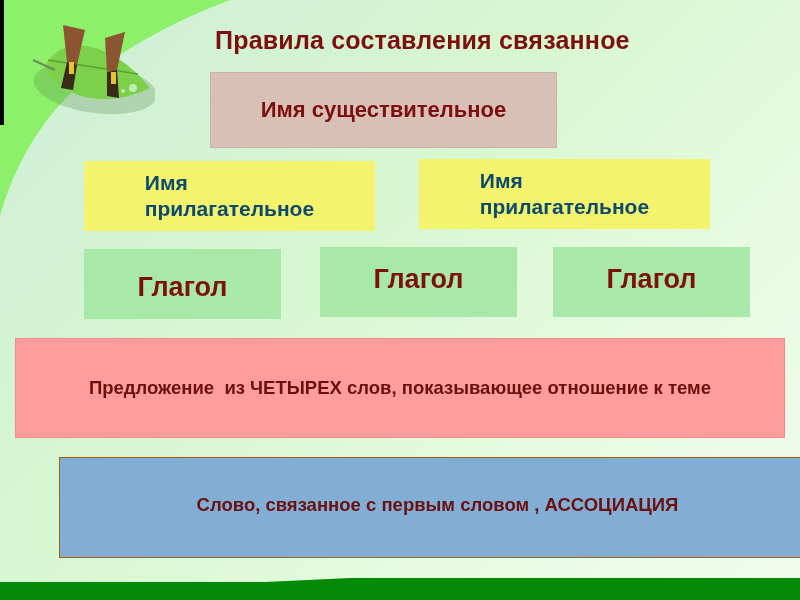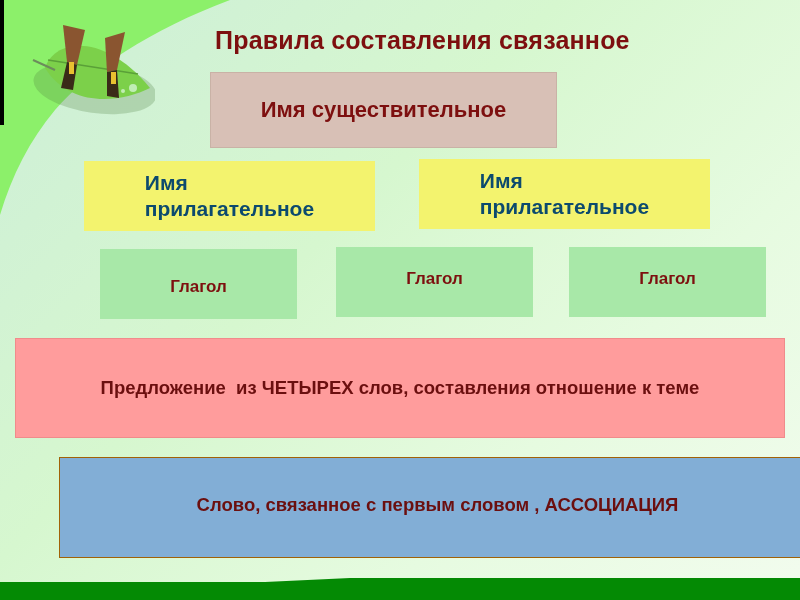--- a/index.html
+++ b/index.html
@@ -19,21 +19,21 @@
     letter-spacing:0.2px;
   }
   .box {
     position:absolute; display:flex; align-items:center; justify-content:center;
     font-weight:bold; box-sizing:border-box;
   }
   .noun { left:210px; top:72px; width:347px; height:76px; background:#d8c0b6; border:1px solid #c9b2a6; color:#7d0f0f; font-size:22px; }
   .adj { background:#f3f36e; color:#0c4a6e; font-size:21px; line-height:26px; height:70px; }
   .adj1 { left:84px; top:161px; width:291px; }
   .adj2 { left:419px; top:159px; width:291px; }
-  .verb { background:#a8e8a8; color:#7d0f0f; font-size:17px; height:70px; width:197px;margin-left:16px; }
+  .verb { background:#a8e8a8; color:#7d0f0f; font-size:27px; height:70px; width:197px; }
   .verb1 { left:84px; top:249px; }
   .verb1 span { position:relative; top:3px; }
   .verb2 { left:320px; top:247px; }
   .verb2 span { position:relative; top:-3px; }
   .verb3 { left:553px; top:247px; }
   .verb3 span { position:relative; top:-3px; }
   .sentence { left:15px; top:338px; width:770px; height:100px; background:#ff9c9c; border:1px solid #f08b8b; color:#6b0f0f; font-size:18.5px; }
   .assoc { left:28px; top:457px; width:757px; height:101px; background:#82aed6; border:1px solid #a16207; color:#6b0f0f; font-size:18.5px;margin-left:31px; }
   .assoc span { position:relative; top:-3px; }
   .ground { position:absolute; left:0; top:578px; width:800px; height:22px; }
@@ -86,21 +86,21 @@
   <span>Глагол</span>
 </div>
 <div class="box verb verb2">
   <span>Глагол</span>
 </div>
 <div class="box verb verb3">
   <span>Глагол</span>
 </div>
 
 <div class="box sentence">
-  <span style="white-space:pre">Предложение  из ЧЕТЫРЕХ слов, составления отношение к теме</span>
+  <span style="white-space:pre">Предложение  из ЧЕТЫРЕХ слов, показывающее отношение к теме</span>
 </div>
 
 <div class="box assoc">
   <span>Слово, связанное с первым словом , АССОЦИАЦИЯ</span>
 </div>
 
 <svg class="ground" viewBox="0 0 800 22" width="800" height="22" preserveAspectRatio="none">
   <path d="M0,4 L265,4 L350,0 L800,0 L800,22 L0,22 Z" fill="#048a04"></path>
 </svg>
 

